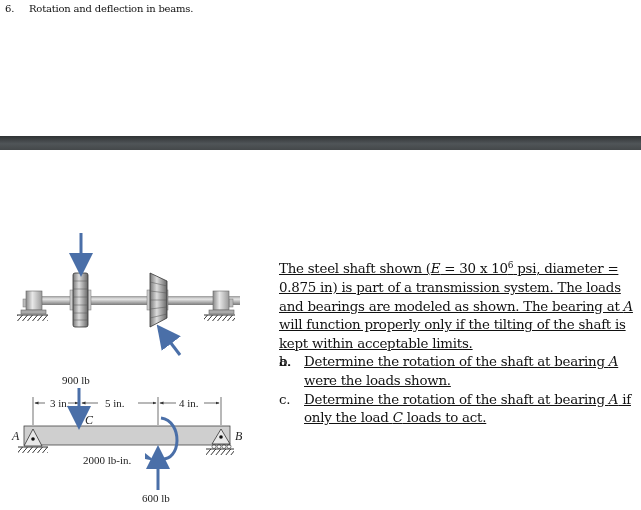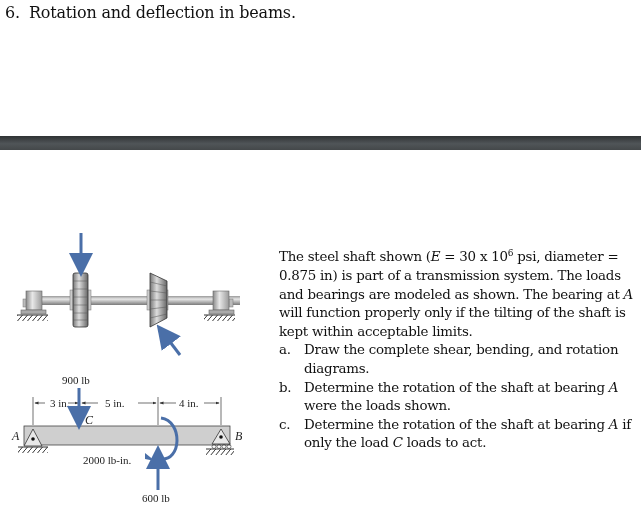--- a/index.html
+++ b/index.html
@@ -1,23 +1,23 @@
 <!DOCTYPE html>
 <html><head>
 <meta charset="utf-8">
 <style>
   html, body { margin:0; padding:0; background:#ffffff; }
   body { width:641px; height:510px; position:relative; overflow:hidden;
          font-family:"DejaVu Serif", serif; color:#111; }
-  .heading { position:absolute; left:5px; top:3px; font-size:16px; letter-spacing:-0.2px; }
+  .heading { position:absolute; left:5px; top:3px; font-size:10px; letter-spacing:-0.2px; }
   .heading .num { display:inline-block; width:24px; }
   .divider { position:absolute; left:0; top:136px; width:641px; height:14px;
              background:linear-gradient(#2f3234, #505558 55%, #44484a); }
-  .text-block { position:absolute; left:279px; top:244px; width:360px;
-                font-size:13.4px; line-height:18.6px; letter-spacing:-0.25px; }
+  .text-block { position:absolute; left:279px; top:256px; width:360px;
+                font-size:13.4px; line-height:18.6px; letter-spacing:-0.25px;text-decoration:underline; }
   .text-block p { margin:0; }
   .list { margin:0; padding:0; list-style:none; }
   .list li { position:relative; padding-left:25px; }
   .list li .mk { position:absolute; left:0; top:0; }
   .italic { font-style:italic; }
   svg { position:absolute; left:0; top:0; }
   .fig-text { font-family:"Liberation Serif", serif; fill:#222; }
 </style>
 </head>
 <body>
@@ -150,21 +150,20 @@
     <line x1="158" y1="490" x2="158" y2="457" stroke="#4a6fa8" stroke-width="3" marker-end="url(#ah)"></line>
     <text x="142" y="502" font-size="11" class="fig-text">600 lb</text>
   </g>
 </svg>
 
 <div class="text-block">
   <p><span>The steel shaft shown (</span><span class="italic">E</span><span> = 30 x 10</span><sup style="font-size:9px">6</sup><span> psi, diameter = 0.875 in) is part of a transmission system.  The loads and bearings are modeled as shown. The bearing at </span><span class="italic">A</span><span> will function properly only if the tilting of the shaft is kept within acceptable limits.</span></p>
   <ul class="list">
     <li>
       <span class="mk">a.</span>
-      <span>Draw the complete shear, bending, and rotation diagrams.</span>
     </li>
     <li>
       <span class="mk">b.</span>
       <span>Determine the rotation of the shaft at bearing </span><span class="italic">A</span><span> were the loads shown.</span>
     </li>
     <li>
       <span class="mk">c.</span>
       <span>Determine the rotation of the shaft at bearing </span><span class="italic">A</span><span> if only the load </span><span class="italic">C</span><span> loads to act.</span>
     </li>
   </ul>

